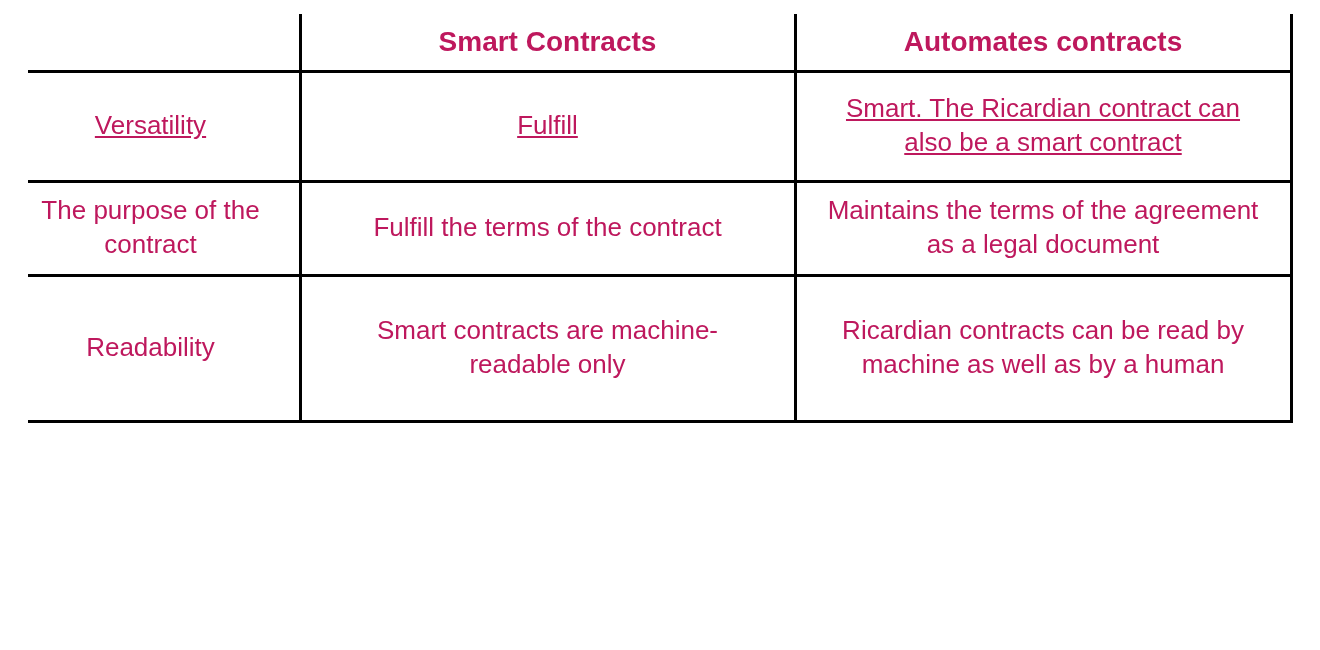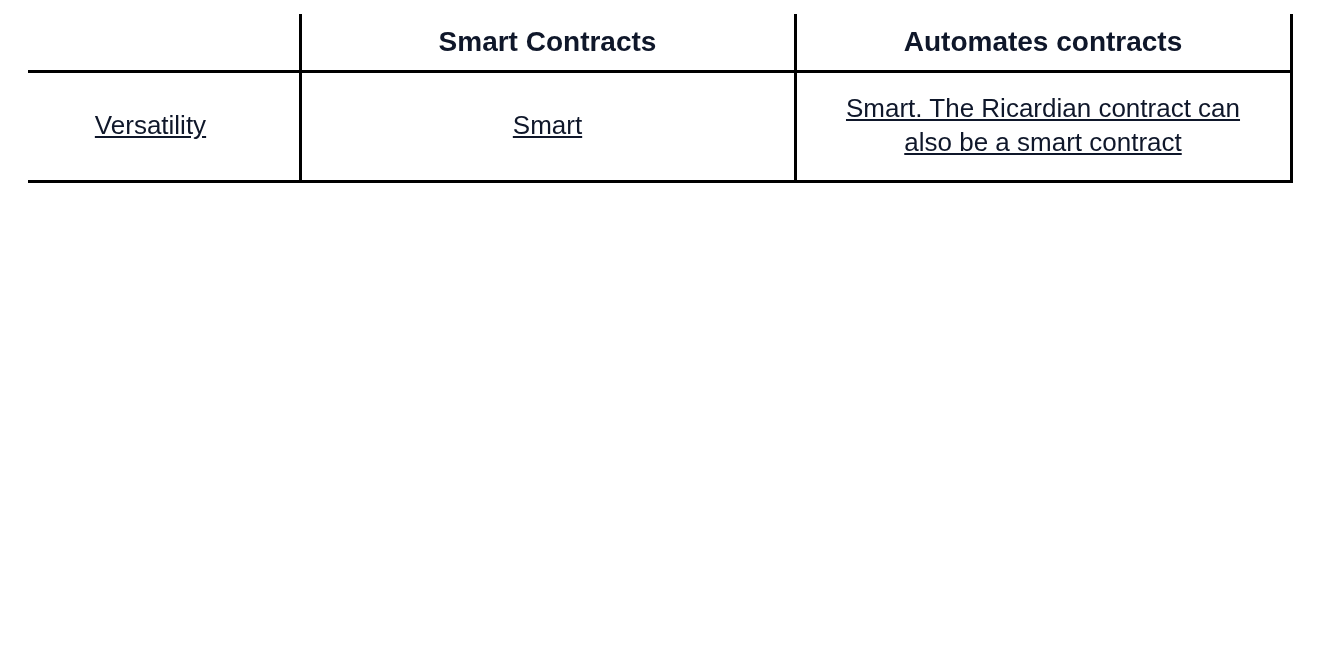--- a/index.html
+++ b/index.html
@@ -18,21 +18,21 @@
   }
   table.cmp {
     position: absolute;
     left: 28px;
     top: 14px;
     border-collapse: collapse;
     table-layout: fixed;
     width: 1263px;
     font-size: 26px;
     line-height: 1.3;
-    color: #0f172a;
+    color: #be185d;
   }
   table.cmp td, table.cmp th {
     border-right: 3px solid #000000;
     border-bottom: 3px solid #000000;
     padding: 0;
     vertical-align: middle;
     text-align: center;
     font-weight: normal;
   }
   table.cmp th {
@@ -72,21 +72,43 @@
       <tr class="r0">
         <td class="label-cell"></td>
         <th class="c2">Smart Contracts</th>
         <th class="c3">Automates contracts</th>
       </tr>
       <tr class="r1">
         <td class="label-cell">
             <div class="label-inner">Versatility</div>
           </td>
         <td class="c2">
-            <div class="cell-inner">Smart</div>
+            <div class="cell-inner">Fulfill</div>
           </td>
         <td class="c3">
             <div class="cell-inner">Smart. The Ricardian contract can also be a smart contract</div>
+          </td>
+      </tr>
+      <tr class="r4">
+        <td class="label-cell">
+            <div class="label-inner">The purpose of the contract</div>
+          </td>
+        <td class="c2">
+            <div class="cell-inner">Fulfill the terms of the contract</div>
+          </td>
+        <td class="c3">
+            <div class="cell-inner">Maintains the terms of the agreement as a legal document</div>
+          </td>
+      </tr>
+      <tr class="r5">
+        <td class="label-cell">
+            <div class="label-inner">Readability</div>
+          </td>
+        <td class="c2">
+            <div class="cell-inner">Smart contracts are machine-readable only</div>
+          </td>
+        <td class="c3">
+            <div class="cell-inner">Ricardian contracts can be read by machine as well as by a human</div>
           </td>
       </tr>
     </tbody>
   </table>
 </div>
 
 </body></html>

